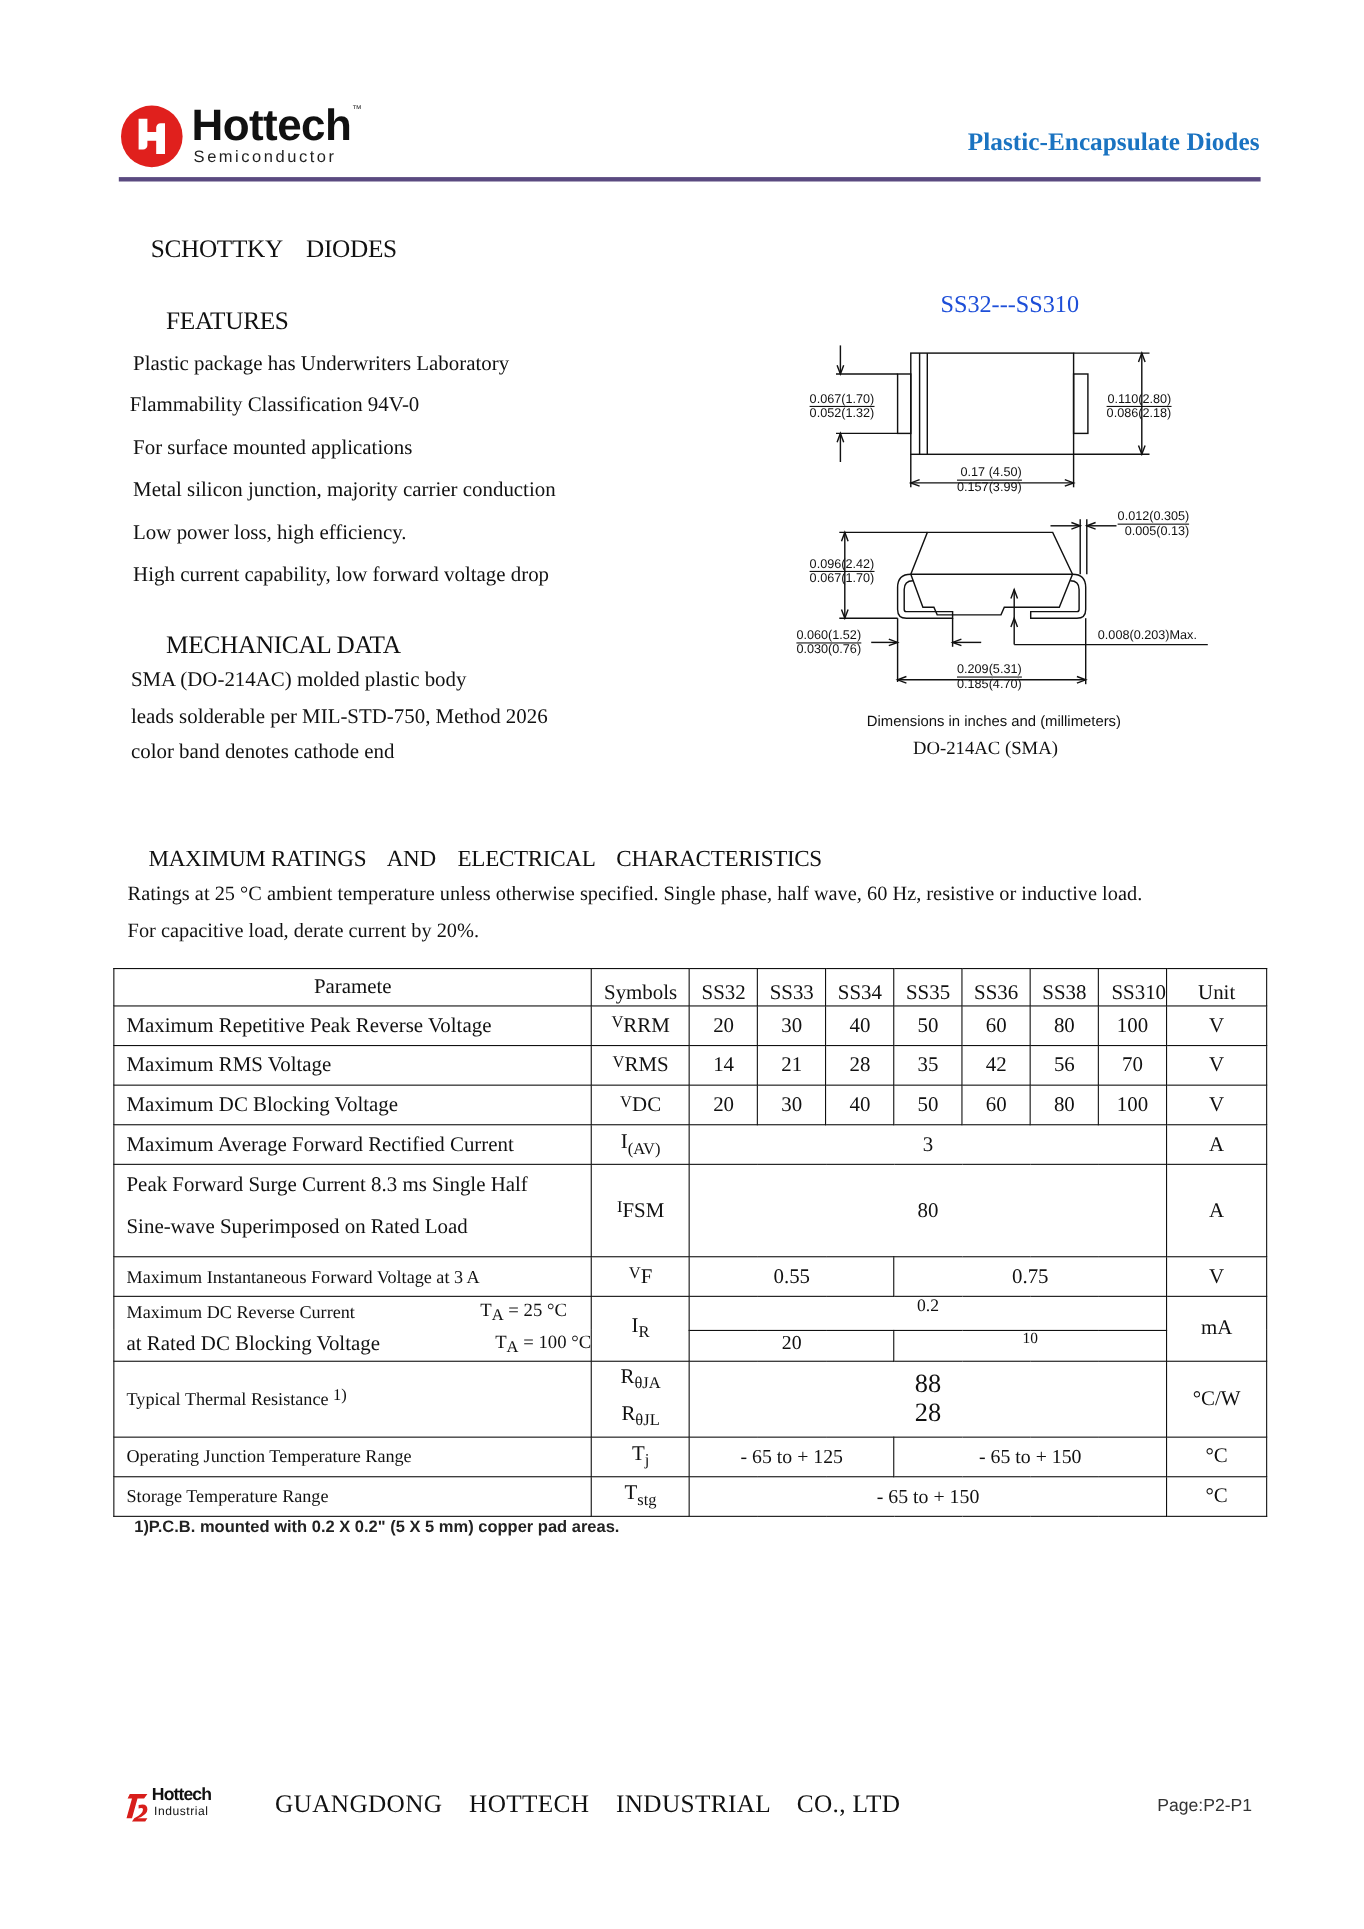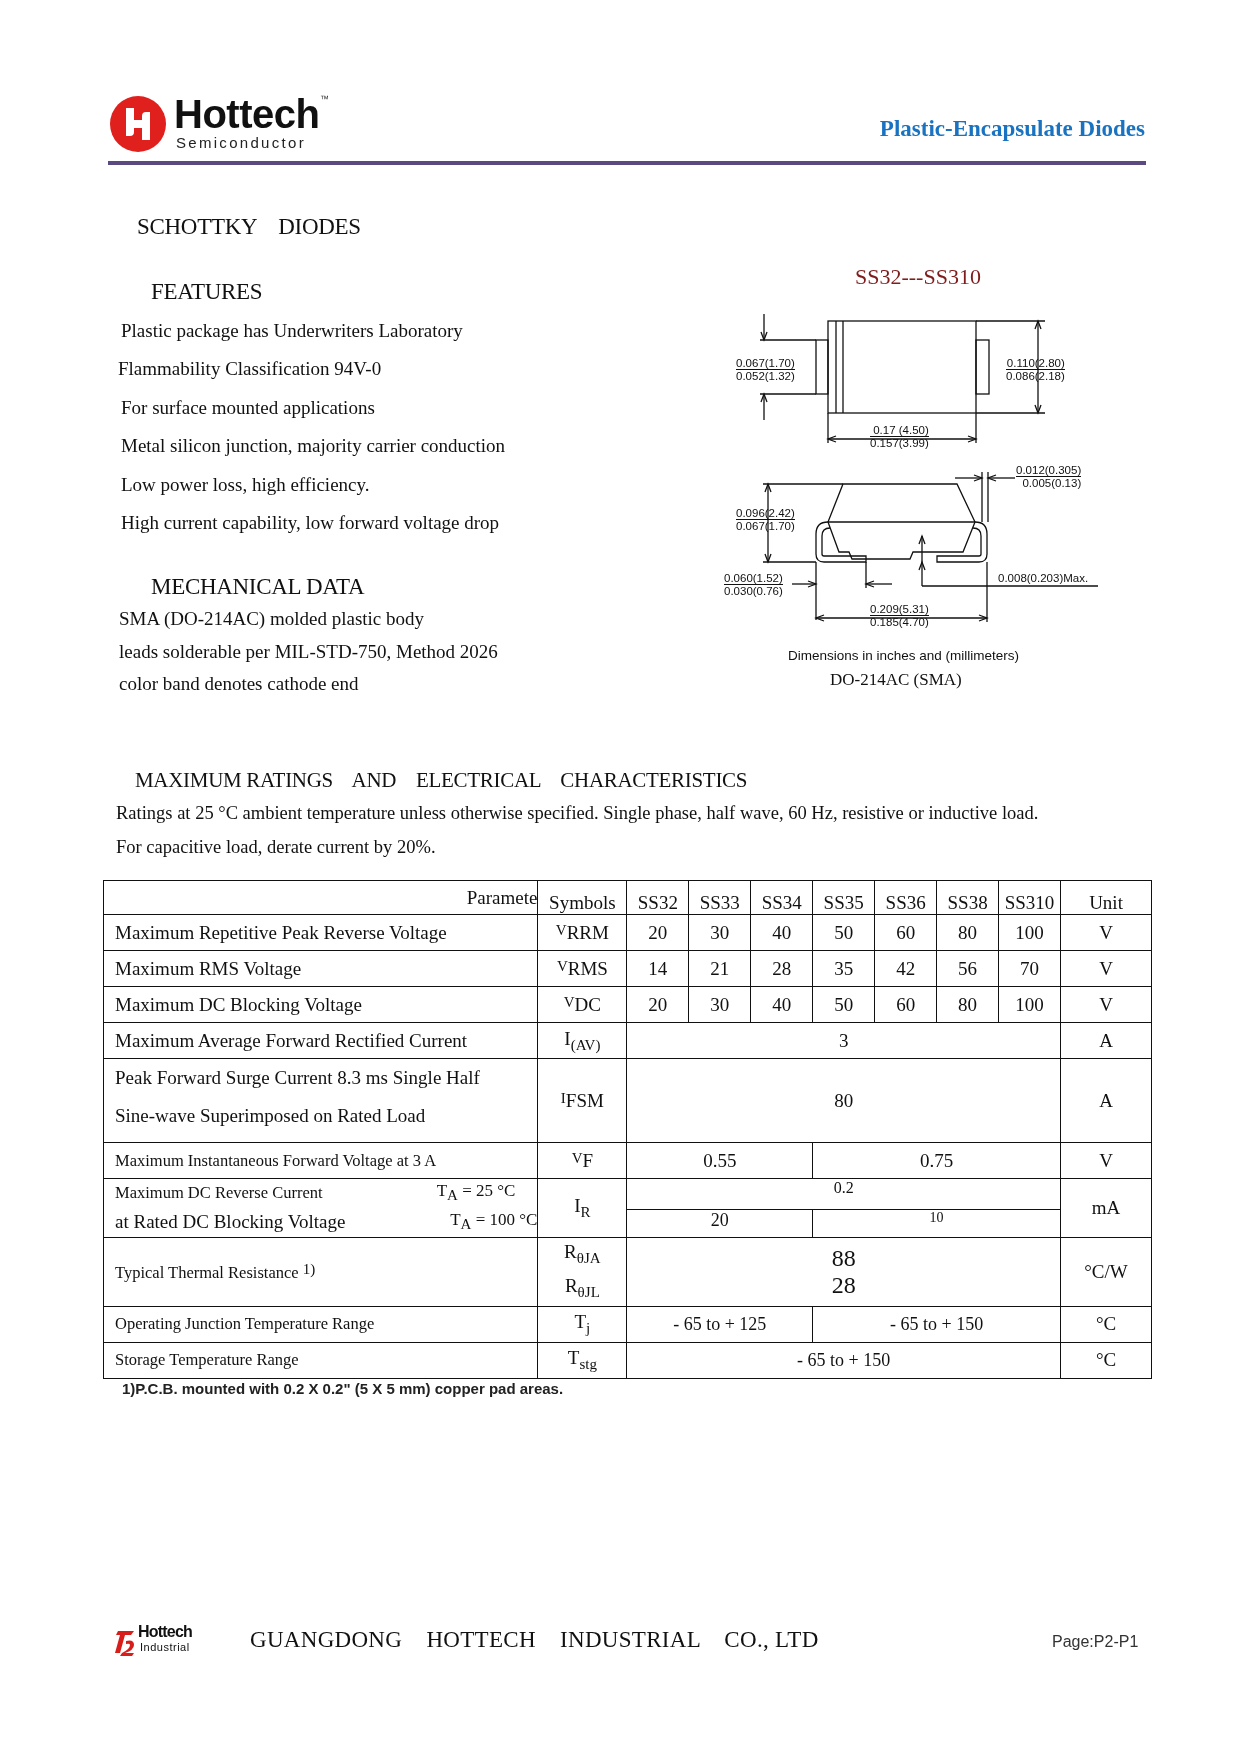--- a/index.html
+++ b/index.html
@@ -7,21 +7,21 @@
   .abs { position:absolute; }
   .logo { left:110px; top:94px; width:240px; height:60px; }
   .logo-circle { position:absolute; left:0; top:2px; width:56px; height:56px; border-radius:50%; background:#e0201d; }
   .logo-word { position:absolute; left:64px; top:-2px; font-family:"Liberation Sans", sans-serif; font-weight:bold; font-size:40px; letter-spacing:-0.5px; color:#111; }
   .logo-tm { position:absolute; left:210px; top:0px; font-family:"Liberation Sans", sans-serif; font-size:9px; color:#333; }
   .logo-sub { position:absolute; left:66px; top:40px; font-family:"Liberation Sans", sans-serif; font-size:15px; letter-spacing:2.3px; color:#222; }
   .hdr-title { right:95px; top:116px; font-weight:bold; font-size:23px; color:#1a73c1; }
   .rule { left:108px; top:161px; width:1038px; height:4px; background:#5a4a80; }
   .h1 { font-size:23px; letter-spacing:-0.3px; }
   .body-t { font-size:19px; }
-  .blue { color:#7f1d1d; }
+  .blue { color:#1d4ed8; }
   table.spec { position:absolute; left:103px; top:880px; width:1049px; border-collapse:collapse; font-size:19px; }
   table.spec td { border:1.6px solid #111; text-align:center; padding:0; vertical-align:middle; }
   table.spec td.p { text-align:left; padding-left:11px; }
   table.spec td.sm { font-size:16.5px; }
   sub { font-size:15px; }
   .footer-co { left:250px; top:1627px; font-size:23px; letter-spacing:0.3px; }
   .footer-page { left:1052px; top:1633px; font-family:"Liberation Sans", sans-serif; font-size:16px; color:#333; }
   .footer-logo { left:112px; top:1625px; width:100px; height:34px; }
   .dim { font-family:"Liberation Sans", sans-serif; font-size:11.5px; line-height:12px; text-align:right; }
   .dim .num { display:block; border-bottom:1px solid #111; }
@@ -160,29 +160,29 @@
       <col style="width:62px">
       <col style="width:62px">
       <col style="width:62px">
       <col style="width:62px">
       <col style="width:62px">
       <col style="width:62px">
     <col style="width:91px">
   </colgroup>
   <tbody>
       <tr style="height:34px;">
-    <td data-bind="ratings.table.headers.parameter" style="vertical-align:top; padding-top:6px;text-align:right;">Paramete</td>
+    <td data-bind="ratings.table.headers.parameter" style="vertical-align:top; padding-top:6px;">Paramete</td>
     <td data-bind="ratings.table.headers.symbols" style="vertical-align:bottom;">Symbols</td>
     <td data-bind="ratings.table.headers.parts.0" style="vertical-align:bottom;">SS32</td>
     <td data-bind="ratings.table.headers.parts.1" style="vertical-align:bottom;">SS33</td>
     <td data-bind="ratings.table.headers.parts.2" style="vertical-align:bottom;">SS34</td>
     <td data-bind="ratings.table.headers.parts.3" style="vertical-align:bottom;">SS35</td>
     <td data-bind="ratings.table.headers.parts.4" style="vertical-align:bottom;">SS36</td>
     <td data-bind="ratings.table.headers.parts.5" style="vertical-align:bottom;">SS38</td>
-    <td data-bind="ratings.table.headers.parts.6" style="vertical-align:bottom;">SS310</td>
+    <td data-bind="ratings.table.headers.parts.6" style="vertical-align:bottom;text-align:right;">SS310</td>
     <td data-bind="ratings.table.headers.unit" style="vertical-align:bottom;">Unit</td>
   </tr>
   <tr style="height:36px;">
     <td class="p" data-bind="ratings.table.rows.vrrm.param">Maximum Repetitive Peak Reverse Voltage</td>
     <td><sup data-bind="ratings.table.rows.vrrm.sym">V</sup><span data-bind="ratings.table.rows.vrrm.sub">RRM</span></td>
     <td data-bind="ratings.table.rows.vrrm.values.0">20</td>
     <td data-bind="ratings.table.rows.vrrm.values.1">30</td>
     <td data-bind="ratings.table.rows.vrrm.values.2">40</td>
     <td data-bind="ratings.table.rows.vrrm.values.3">50</td>
     <td data-bind="ratings.table.rows.vrrm.values.4">60</td>

